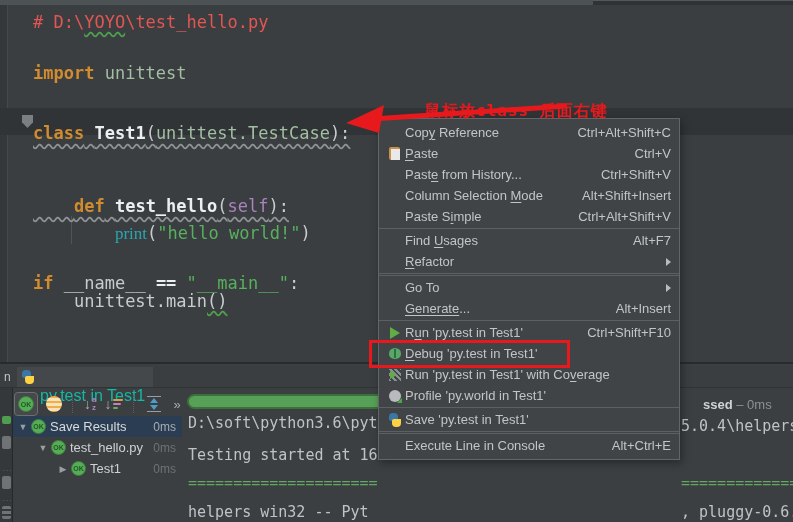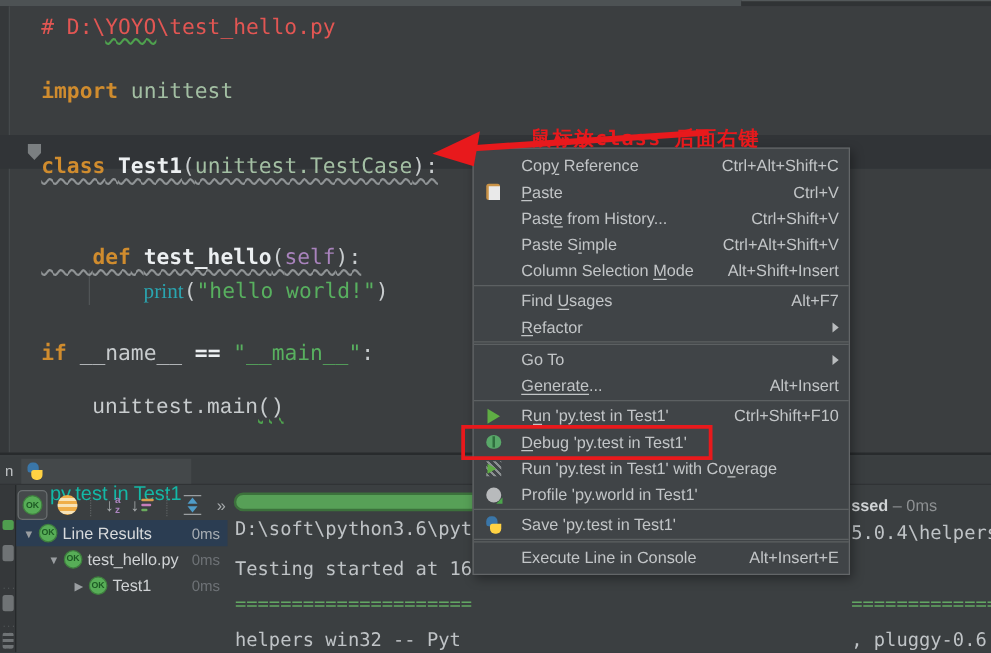--- a/index.html
+++ b/index.html
@@ -67,39 +67,39 @@
   .b3{width:5px;background:#6aab5e;}
   .ico-expand{width:14px;margin:0 6px;display:flex;flex-direction:column;align-items:center;}
   .ico-expand .ln{width:14px;height:1px;background:#9a9ea1;}
   .tri-up{width:0;height:0;border-left:4px solid transparent;border-right:4px solid transparent;border-bottom:5px solid #4f9cc8;margin:1px 0;}
   .tri-dn{width:0;height:0;border-left:4px solid transparent;border-right:4px solid transparent;border-top:5px solid #4f9cc8;margin:1px 0;}
   .chevrons{color:#a7abad;font-size:13px;margin:0 6px;}
 
   #progress-bar{position:absolute;left:187px;top:394px;width:418px;height:15px;background:#57a057;
     border:2px solid #3c713c;border-radius:9px;box-sizing:border-box;z-index:1;}
   #status-frag{position:absolute;left:681px;top:397px;font-size:13px;z-index:1;}
-  #status-frag .s{color:#d0d3d5;font-weight:bold;}
+  #status-frag .s{color:#d0d3d5;font-weight:bold;padding-left:22px;}
   #status-frag .d{color:#8e9193;}
 
   #test-tree{position:absolute;left:13px;top:416px;width:169px;z-index:0;}
   .tree-row{height:21px;display:flex;align-items:center;font-size:13px;color:#cfd2d4;padding-right:6px;box-sizing:border-box;}
   .tree-row.sel{background:#2b3d52;color:#d8dadc;}
   .tw{width:12px;text-align:center;color:#9a9ea1;font-size:9px;flex:none;}
   .tree-ok{flex:none;margin:0 4px 0 2px;}
   .tree-ok .ok-ball{width:15px;height:15px;}
   .t-time{margin-left:auto;color:#6e7276;font-size:12px;}
   .tree-row.sel .t-time{color:#a7adb3;}
 
   .console-line{position:absolute;white-space:pre;font-family:"DejaVu Sans Mono","Liberation Mono",monospace;font-size:15px;color:#bfc3c6;z-index:0;}
   .console-line.green{color:#63a763;}
 
   
   #context-menu{position:absolute;left:378px;top:118px;width:302px;background:#404447;
     border:1px solid #636668;box-sizing:border-box;padding:3px 0;z-index:50;box-shadow:2px 3px 8px rgba(0,0,0,.35);}
-  .menu-item{height:21px;display:flex;align-items:center;padding:0 8px 0 5px;font-size:13px;color:#c2c5c7;gap:12px;}
+  .menu-item{height:21px;display:flex;align-items:center;padding:0 8px 0 5px;font-size:13px;color:#c2c5c7;}
   .mi-slot{width:21px;flex:none;display:flex;align-items:center;justify-content:center;}
   .mi-label{white-space:pre;}
   .mn{text-decoration:underline;text-underline-offset:2px;}
   .mi-shortcut{margin-left:auto;color:#c2c5c7;white-space:pre;}
   .mi-sub{margin-left:auto;width:0;height:0;border-top:4px solid transparent;border-bottom:4px solid transparent;border-left:5px solid #b9bcbe;}
   .menu-sep{height:1px;background:#5c6062;margin:1px 0;}
 
   .mi-run{width:0;height:0;border-top:6px solid transparent;border-bottom:6px solid transparent;border-left:10px solid #5fad44;}
   .mi-paste{position:relative;width:11px;height:13px;background:#c99246;border-radius:2px;}
   .mi-paste:before{content:"";position:absolute;left:2px;top:2px;width:9px;height:11px;background:#e9e9e9;}
@@ -135,21 +135,21 @@
     <div id="caret-line"></div>
     <div id="gutter-marker"></div>
     <div id="indent-guide"></div>
     <div id="code-area">
         <div class="code-line" style="top: 7px;"><span class="tk-comment"># D:\</span><span class="tk-comment wavy-green">YOYO</span><span class="tk-comment">\test_hello.py</span></div>
         <div class="code-line" style="top: 58px;"><span class="tk-kw">import</span><span class="tk-plain"> </span><span class="tk-ref">unittest</span></div>
         <div class="code-line" style="top: 107px; margin-top: 11px;"><span class="wavy-gray"><span class="tk-kw">class</span><span class="tk-plain"> </span><span class="tk-defname">Test1</span><span class="tk-plain">(</span><span class="tk-ref">unittest.TestCase</span><span class="tk-plain">):</span></span></div>
         <div class="code-line" style="top: 191px;"><span class="wavy-gray"><span class="tk-plain">    </span><span class="tk-kw">def</span><span class="tk-plain"> </span><span class="tk-defname">test_hello</span><span class="tk-plain">(</span><span class="tk-self">self</span><span class="tk-plain">):</span></span></div>
         <div class="code-line" style="top: 218px;"><span class="tk-plain">        </span><span class="tk-func">print</span><span class="tk-plain">(</span><span class="tk-str">"hello world!"</span><span class="tk-plain">)</span></div>
         <div class="code-line" style="top: 268px;"><span class="tk-kw">if</span><span class="tk-plain"> </span><span class="tk-plain">__name__</span><span class="tk-plain"> </span><span class="tk-op">==</span><span class="tk-plain"> </span><span class="tk-str">"__main__"</span><span class="tk-plain">:</span></div>
-        <div class="code-line" style="top: 312px; font-family: Liberation Mono, monospace;"><span class="tk-plain">    </span><span class="tk-plain">unittest.main</span><span class="tk-plain wavy-green">()</span></div>
+        <div class="code-line" style="top: 286px;"><span class="tk-plain">    </span><span class="tk-plain">unittest.main</span><span class="tk-plain wavy-green">()</span></div>
       </div>
   </div>
 
   <div id="run-panel">
     <div id="tab-strip">
       <span id="tab-frag">n</span>
       <div id="run-tab">
         <span class="py-icon">
             <i class="b"></i>
             <i class="y"></i>
@@ -204,21 +204,21 @@
   <div id="status-frag">
     <span class="s">ssed</span><span class="d"> – 0ms</span>
   </div>
 
   <div id="test-tree">
       <div class="tree-row sel" style="padding-left: 4px;">
         <span class="tw">▼</span>
         <span class="tree-ok">
           <span class="ok-ball">OK</span>
         </span>
-        <span>Line Results</span>
+        <span>Save Results</span>
         <span class="t-time">0ms</span>
       </div>
       <div class="tree-row" style="padding-left: 24px;">
         <span class="tw">▼</span>
         <span class="tree-ok">
           <span class="ok-ball">OK</span>
         </span>
         <span>test_hello.py</span>
         <span class="t-time">0ms</span>
       </div>
@@ -254,27 +254,27 @@
         <span class="mi-label"><span class="mn">P</span>aste</span>
         <span class="mi-shortcut">Ctrl+V</span>
       </div>
       <div class="menu-item">
         <span class="mi-slot"></span>
         <span class="mi-label">Past<span class="mn">e</span> from History...</span>
         <span class="mi-shortcut">Ctrl+Shift+V</span>
       </div>
       <div class="menu-item">
         <span class="mi-slot"></span>
+        <span class="mi-label">Column Selection <span class="mn">M</span>ode</span>
+        <span class="mi-shortcut">Alt+Shift+Insert</span>
+      </div>
+      <div class="menu-item">
+        <span class="mi-slot"></span>
         <span class="mi-label">Paste S<span class="mn">i</span>mple</span>
         <span class="mi-shortcut">Ctrl+Alt+Shift+V</span>
-      </div>
-      <div class="menu-item">
-        <span class="mi-slot"></span>
-        <span class="mi-label">Column Selection <span class="mn">M</span>ode</span>
-        <span class="mi-shortcut">Alt+Shift+Insert</span>
       </div>
       <div class="menu-sep"></div>
       <div class="menu-item">
         <span class="mi-slot"></span>
         <span class="mi-label">Find <span class="mn">U</span>sages</span>
         <span class="mi-shortcut">Alt+F7</span>
       </div>
       <div class="menu-item">
         <span class="mi-slot"></span>
         <span class="mi-label"><span class="mn">R</span>efactor</span>
@@ -326,21 +326,21 @@
             <i class="y"></i>
           </span>
         </span>
         <span class="mi-label">Save 'py.test in Test1'</span>
       </div>
       <div class="menu-sep"></div>
       <div class="menu-sep"></div>
       <div class="menu-item">
         <span class="mi-slot"></span>
         <span class="mi-label">Execute Line in Console</span>
-        <span class="mi-shortcut">Alt+Insert+E</span>
+        <span class="mi-shortcut">Alt+Ctrl+E</span>
       </div>
     </div>
 
   <div id="annot-text">鼠标放class 后面右键</div>
   <svg id="annot-arrow" width="793" height="522">
     <line x1="372" y1="119" x2="567" y2="106" stroke="#e8191c" stroke-width="5"></line>
     <polygon points="346,123 384,105 379,133" fill="#e8191c"></polygon>
   </svg>
   <div id="annot-box"></div>
 

